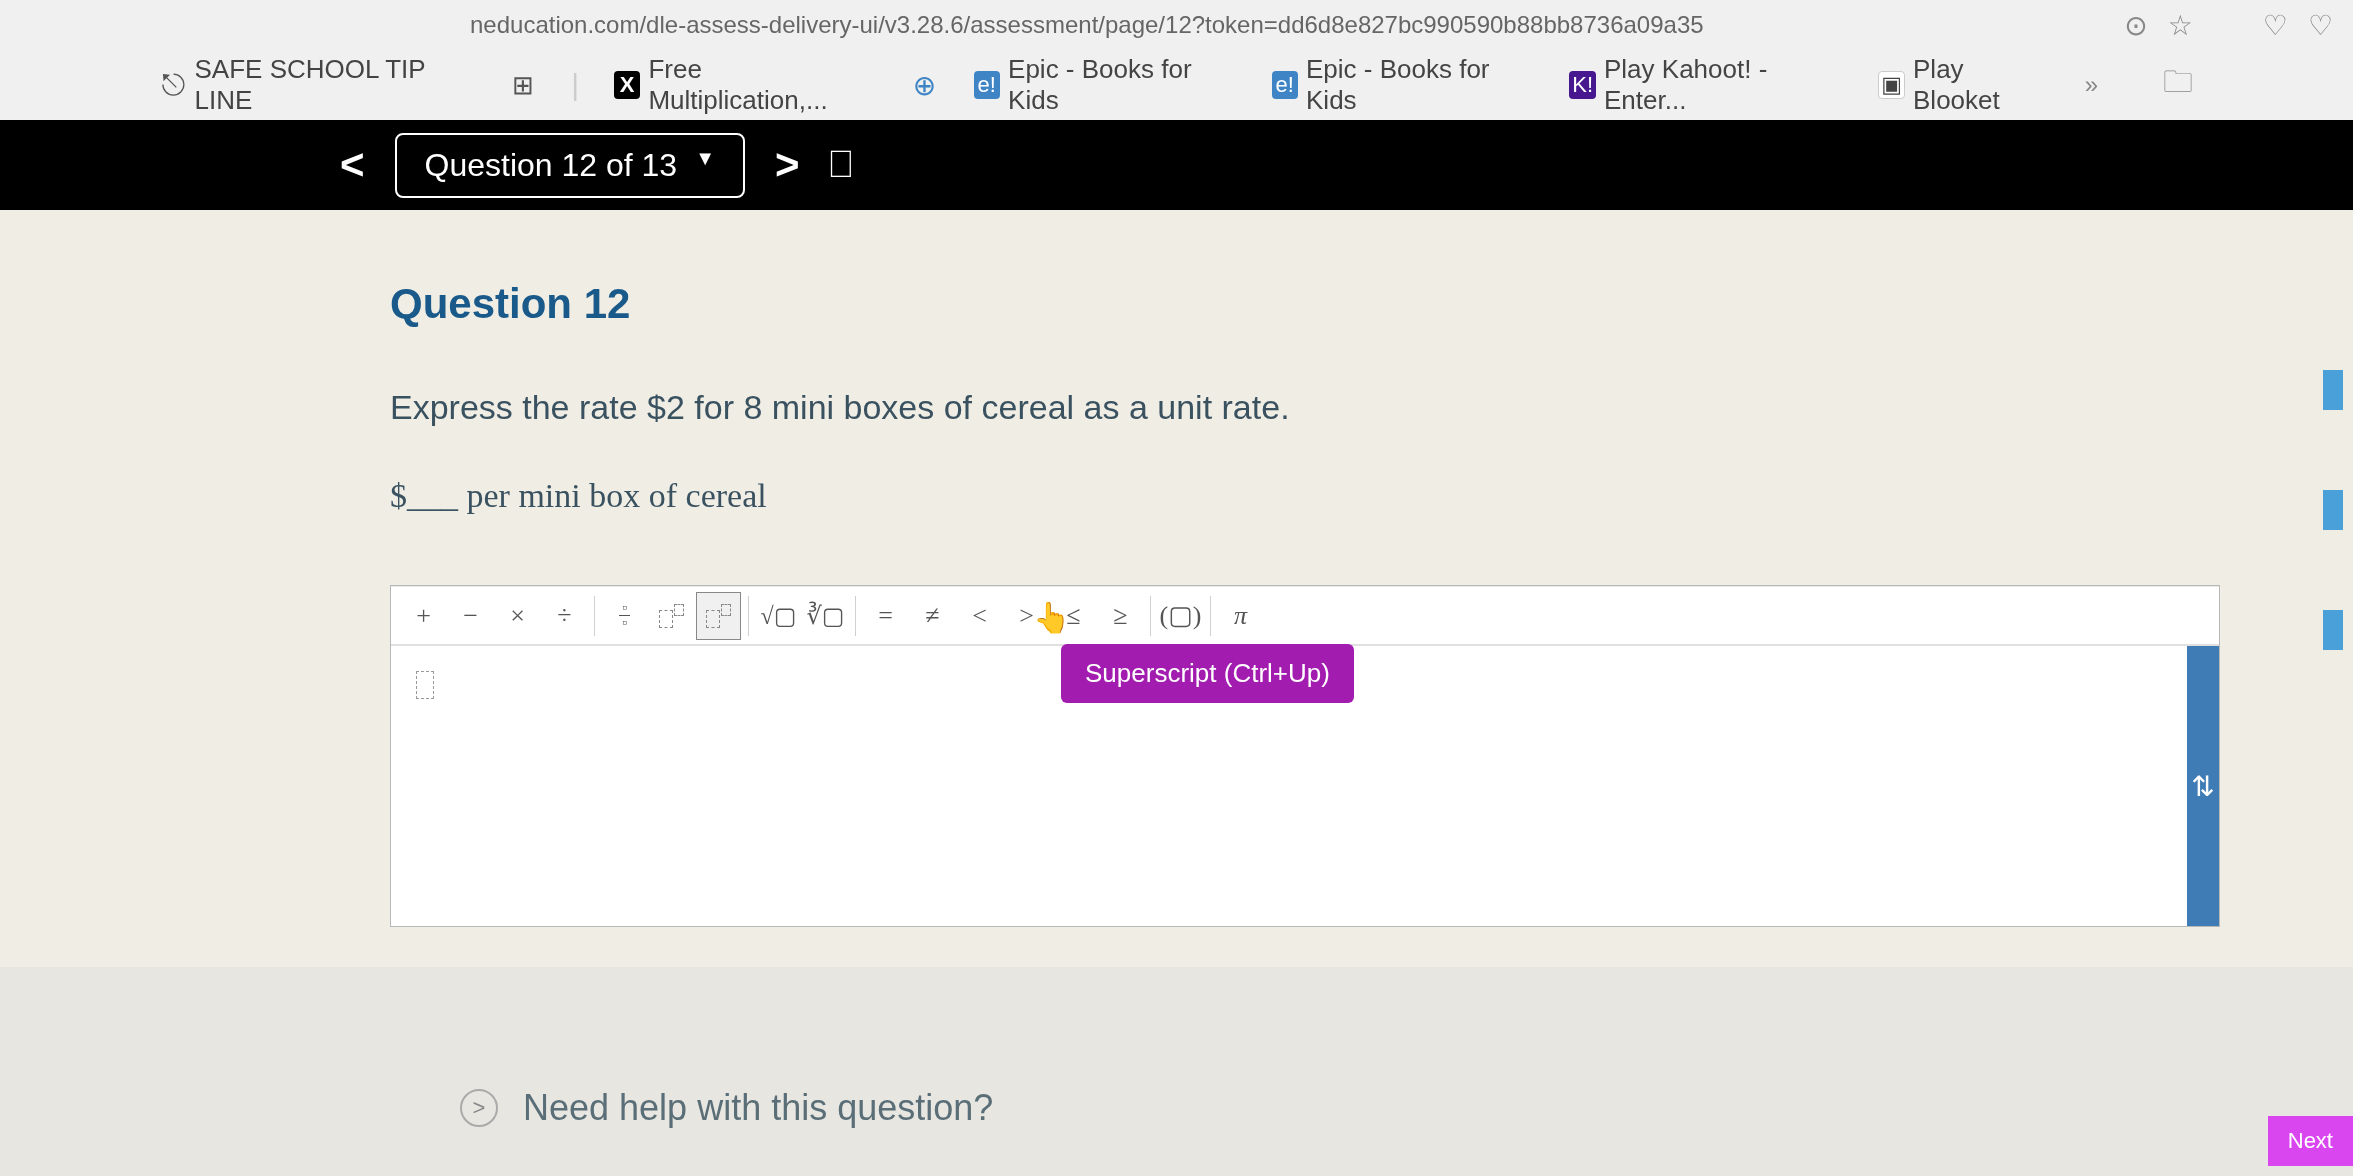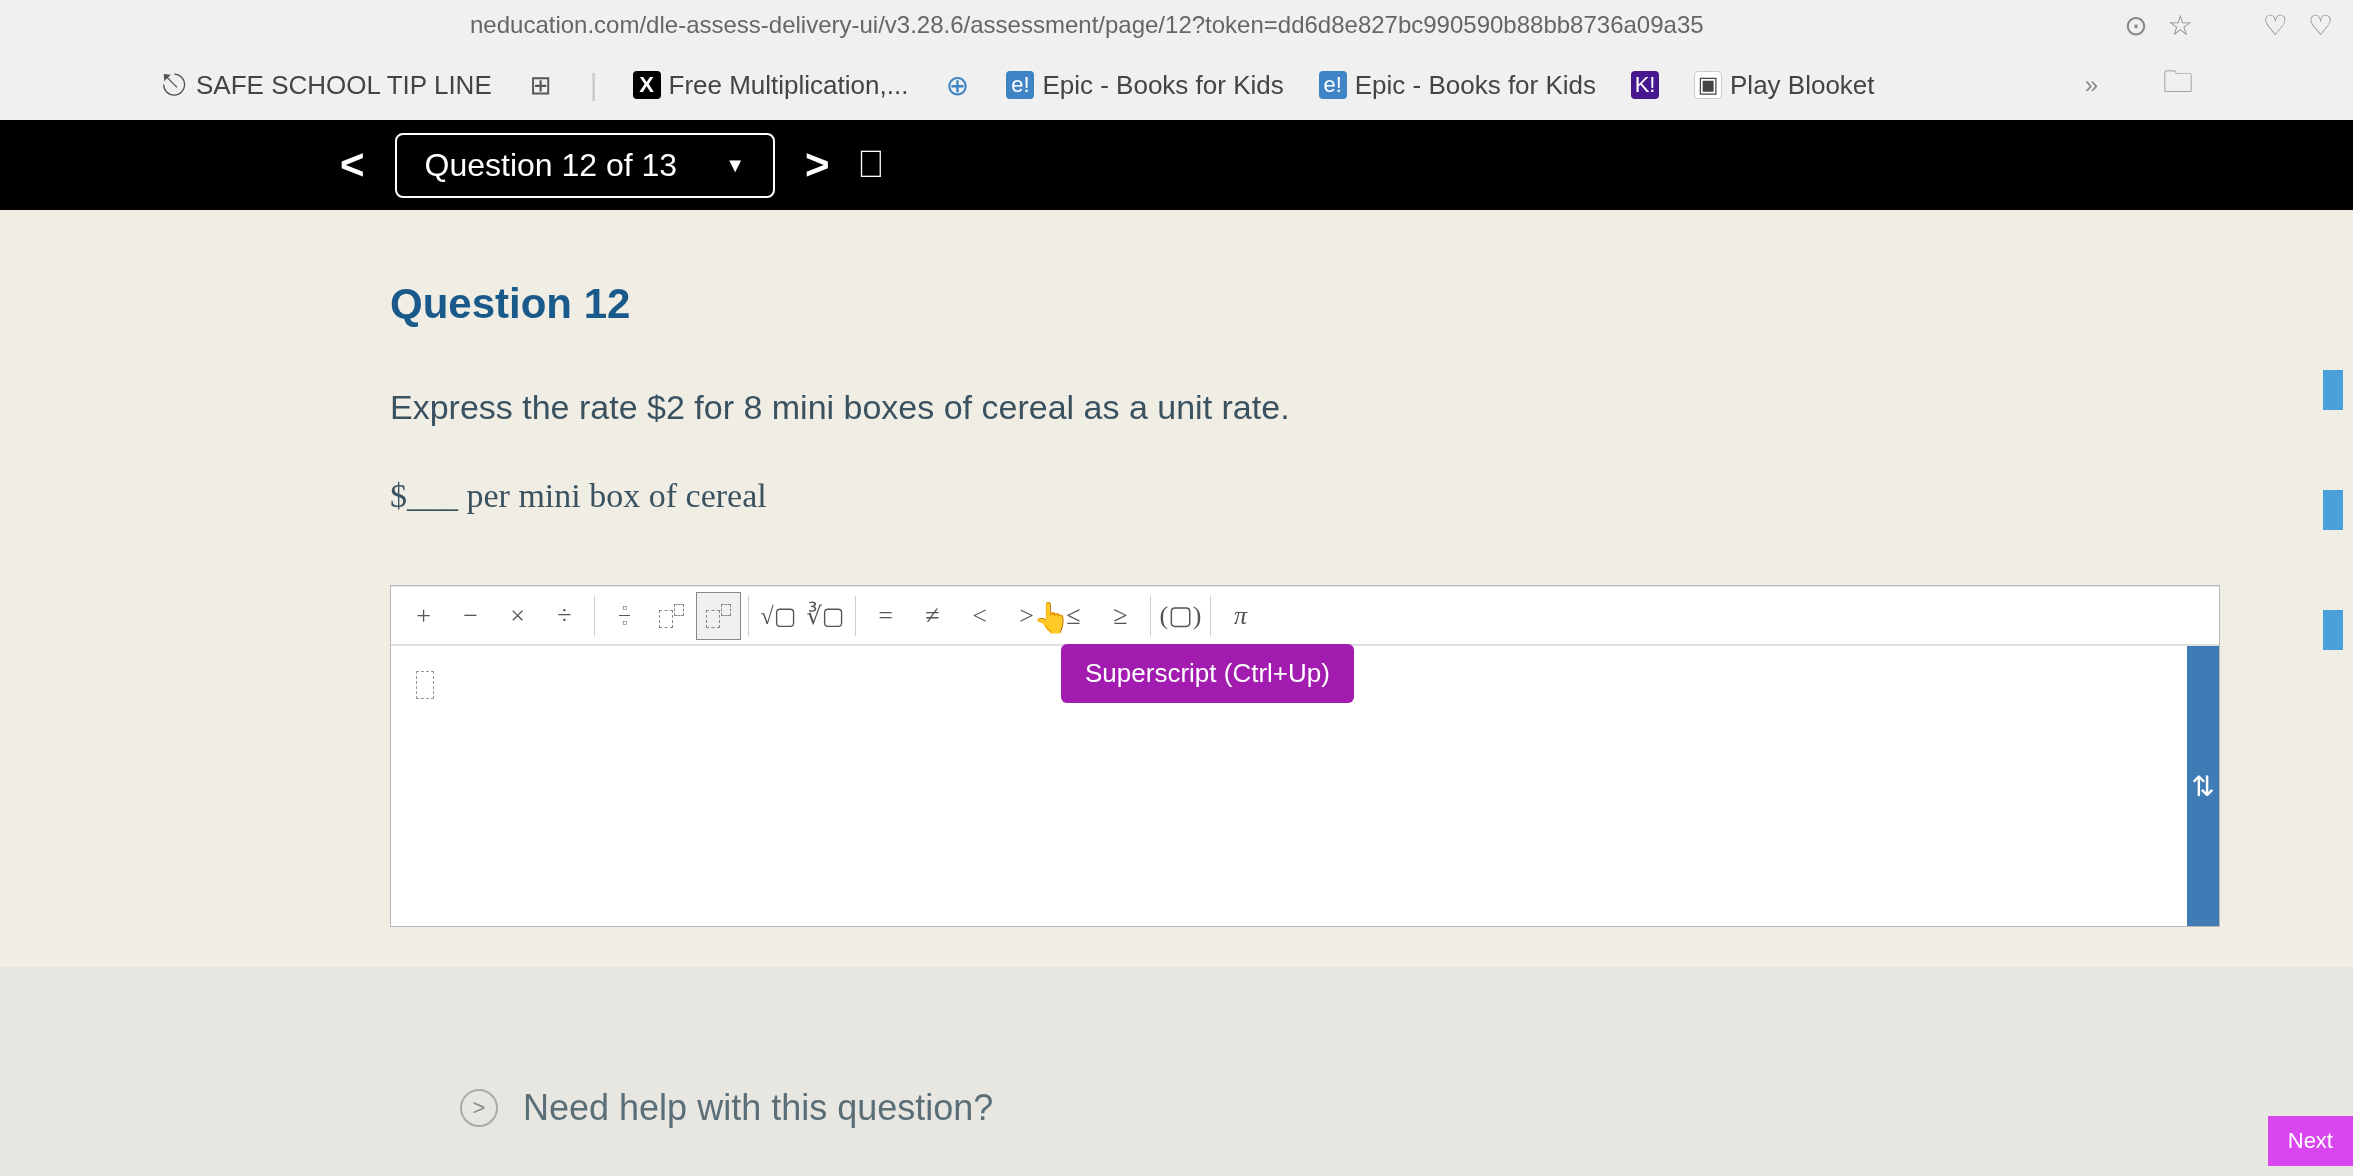--- a/index.html
+++ b/index.html
@@ -95,22 +95,22 @@
       font-weight: bold;
       cursor: pointer;
     }
     .question-selector {
       border: 2px solid #fff;
       border-radius: 8px;
       padding: 12px 28px;
       color: #fff;
       font-size: 32px;
       display: flex;
-      align-items: center;
-      gap: 48px;
+      align-items: flex-start;
+      gap: 18px;
     }
     .dropdown-arrow {
       font-size: 20px;
     }
     .bookmark-outline {
       color: #fff;
       font-size: 38px;
     }
     
     .content-area {
@@ -321,20 +321,21 @@
     <div class="bookmark-item">
       <span class="bookmark-icon icon-epic">e!</span>
       <span>Epic - Books for Kids</span>
     </div>
     <div class="bookmark-item">
       <span class="bookmark-icon icon-epic">e!</span>
       <span>Epic - Books for Kids</span>
     </div>
     <div class="bookmark-item">
       <span class="bookmark-icon icon-kahoot">K!</span>
+      <span>Play Kahoot! - Enter...</span>
     </div>
     <div class="bookmark-item">
       <span class="bookmark-icon icon-blooket">▣</span>
       <span>Play Blooket</span>
     </div>
     <span class="more-arrows">»</span>
     <span class="folder-icon">🗀</span>
   </div>
 </div>
 

